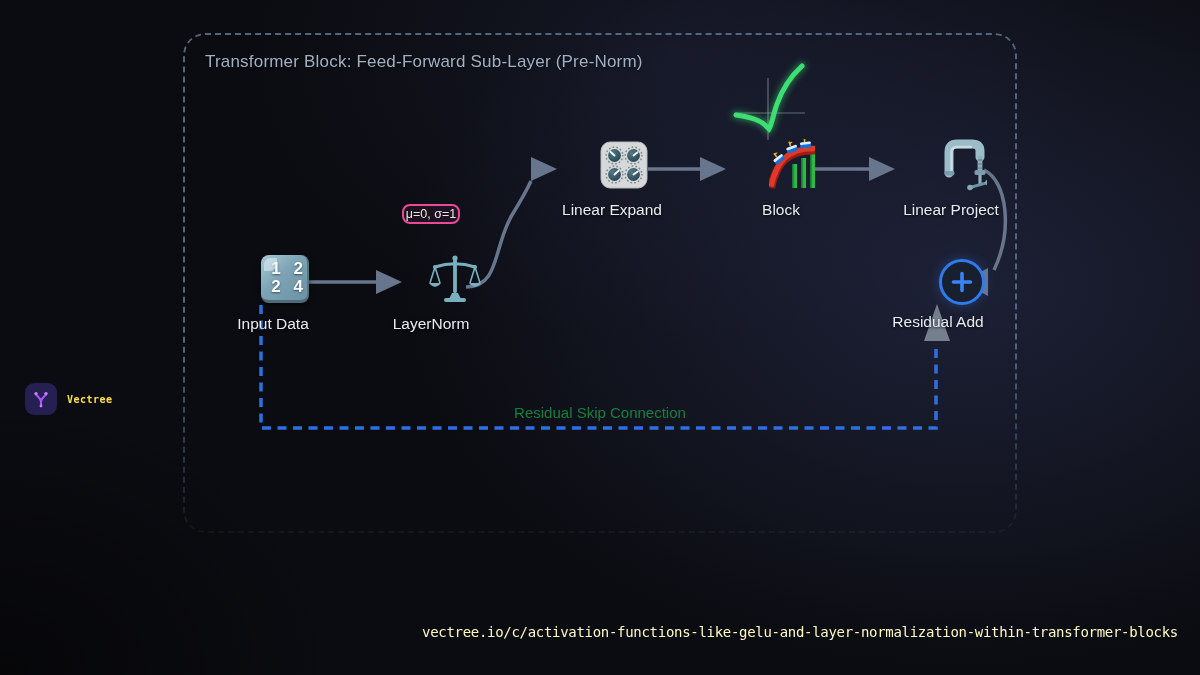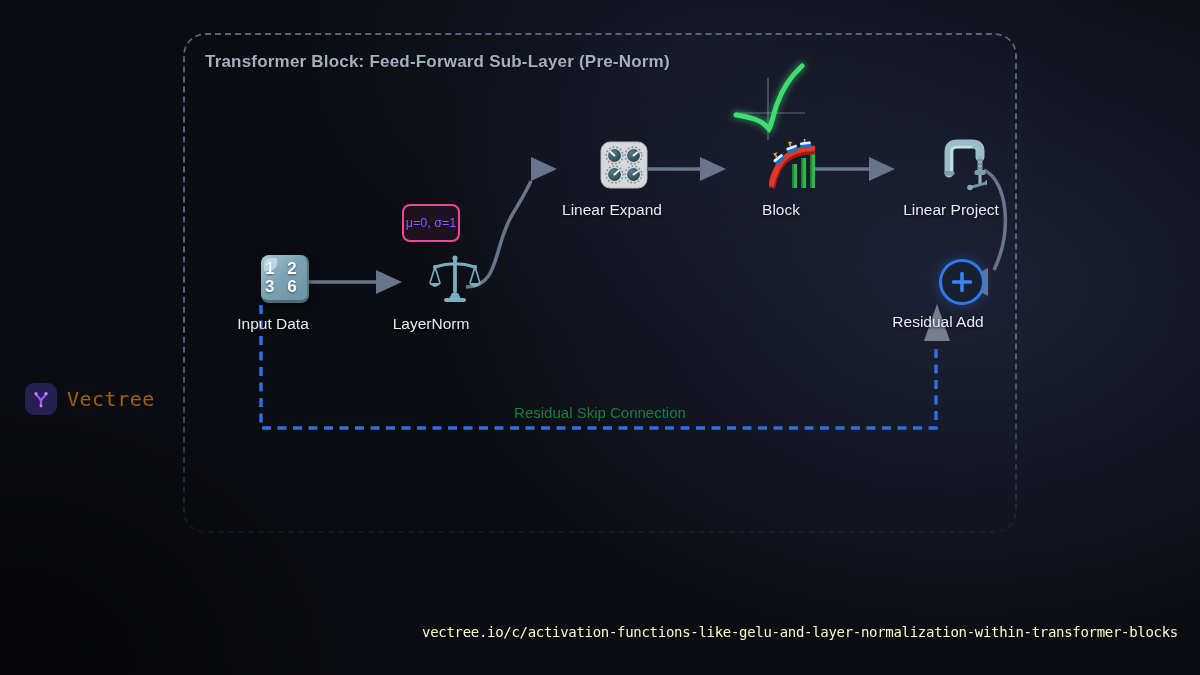--- a/index.html
+++ b/index.html
@@ -17,41 +17,41 @@
 
   
   .ffn-box{ position:absolute; left:183px; top:33px; width:834px; height:500px; }
   .ffn-box .border{
     position:absolute; inset:0; border:2px dashed #55657c; border-radius:22px;
     -webkit-mask:linear-gradient(180deg,#000 62%, rgba(0,0,0,.12) 100%);
             mask:linear-gradient(180deg,#000 62%, rgba(0,0,0,.12) 100%);
   }
   .box-title{
     position:absolute; left:205px; top:52px;
-    font-size:17px; font-weight:bold; color:#a2b0c3; letter-spacing:.2px;
+    font-size:17px; font-weight:normal; color:#a2b0c3; letter-spacing:.2px;
     text-shadow:0 1px 2px rgba(0,0,0,.6);
   }
 
   
   svg.connections{ position:absolute; left:0; top:0; z-index:1; }
 
   
   .node{ position:absolute; z-index:2;padding-left:24px; }
   .node-label{
     position:absolute; left:50%; transform:translateX(-50%);
     white-space:nowrap; font-size:15.5px; color:#e7ecf2;
     text-shadow:0 1px 3px rgba(0,0,0,.8);
   }
 
   
   .numbers-icon{
     width:48px; height:48px; border-radius:8px;
     background:linear-gradient(135deg,#a9cad6 0%,#7da3b4 45%,#6b93a5 100%);
     border-bottom:3px solid #4e6b79; border-right:2px solid #587684;
-    display:flex; flex-direction:column; align-items:flex-start; justify-content:center;
+    display:flex; flex-direction:column; align-items:flex-end; justify-content:center;
     position:relative; box-shadow:0 2px 5px rgba(0,0,0,.5);
   }
   .numbers-icon::before{
     content:""; position:absolute; left:3px; top:3px; width:13px; height:13px;
     border-radius:50% 0 60% 0; background:rgba(225,240,246,.55);
   }
   .numbers-icon .row{
     font-weight:bold; font-size:17px; line-height:18px; letter-spacing:4px;
     color:#fdfefe; text-shadow:0 1px 2px rgba(25,45,56,.65); margin-left:4px;
   }
@@ -59,41 +59,41 @@
   
   .plus-circle{
     width:46px; height:46px; border-radius:50%;
     border:3.5px solid #2e7bf0; background:#18202f;
     display:flex; align-items:center; justify-content:center;
     box-shadow:0 0 12px rgba(59,130,246,.30);
   }
 
   
   .norm-badge{
-    position:absolute; left:402px; top:204px; width:58px; height:38px; z-index:2;
+    position:absolute; left:402px; top:204px; width:58px; height:20px; z-index:2;
     border:2px solid #ec4899; border-radius:8px; background:rgba(236,72,153,.07);
     display:flex; align-items:center; justify-content:center;
-    font-size:12.5px; color:#8b5cf6; white-space:nowrap;
+    font-size:12.5px; color:#e5e5e5; white-space:nowrap;
   }
 
   
   .skip-label{
     position:absolute; left:600px; top:404px; transform:translateX(-50%); z-index:2;
     font-size:15px; color:#15803d;
   }
 
   
   .brand{ position:absolute; left:25px; top:383px; display:flex; align-items:center; gap:10px; z-index:3; }
   .brand-logo{
     width:32px; height:32px; border-radius:9px; background:#251f52;
     display:flex; align-items:center; justify-content:center;
   }
   .brand-name{
-    font-family:"DejaVu Sans Mono", monospace; font-weight:normal;
-    font-size:20px; color:#a16207; letter-spacing:.5px;
+    font-family:"DejaVu Sans Mono", monospace; font-weight:bold;
+    font-size:10px; color:#fde047; letter-spacing:.5px;
   }
   .headline{
     position:absolute; left:24px; top:420px; width:345px; z-index:3;
     font-family:"DejaVu Sans Mono", monospace; font-weight:bold;
     font-size:33.5px; line-height:32.8px; letter-spacing:-.5px; color:#f2f3f5;
   }
   .footer-url{
     position:absolute; right:22px; top:624px; z-index:3;
     font-family:"DejaVu Sans Mono", monospace; font-size:14px;
     letter-spacing:-.3px; color:#fef9c3;
@@ -150,21 +150,21 @@
       <path d="M 736 115 C 750 117, 760 120, 765 125 L 769 129 C 772 124, 773 115, 777 104 C 782 90, 791 76, 802 66" fill="none" stroke="#3edf72" stroke-width="8" stroke-linecap="round" opacity=".45" filter="url(#glow)"></path>
       <path d="M 736 115 C 750 117, 760 120, 765 125 L 769 129 C 772 124, 773 115, 777 104 C 782 90, 791 76, 802 66" fill="none" stroke="#3edf72" stroke-width="5" stroke-linecap="round"></path>
     </g>
   </svg>
 
   <div class="norm-badge">μ=0, σ=1</div>
 
   <div class="node" style="left:237px; top:255px;">
     <div class="numbers-icon">
       <div class="row">1 2</div>
-      <div class="row">3 6</div>
+      <div class="row">2 4</div>
     </div>
     <span class="node-label" style="top:60px;">Input Data</span>
   </div>
 
   <div class="node" style="left:405px; top:254px; width:52px;">
     <svg width="52" height="50" viewBox="0 0 52 50">
       <g fill="#79b0bf" stroke="#79b0bf">
         <circle cx="26" cy="4" r="2.6" stroke="none"></circle>
         <rect x="24.1" y="5" width="3.8" height="34" rx="1.6" stroke="none"></rect>
         <path d="M 6 13 Q 26 6.5 46 13" fill="none" stroke-width="3" stroke-linecap="round"></path>

